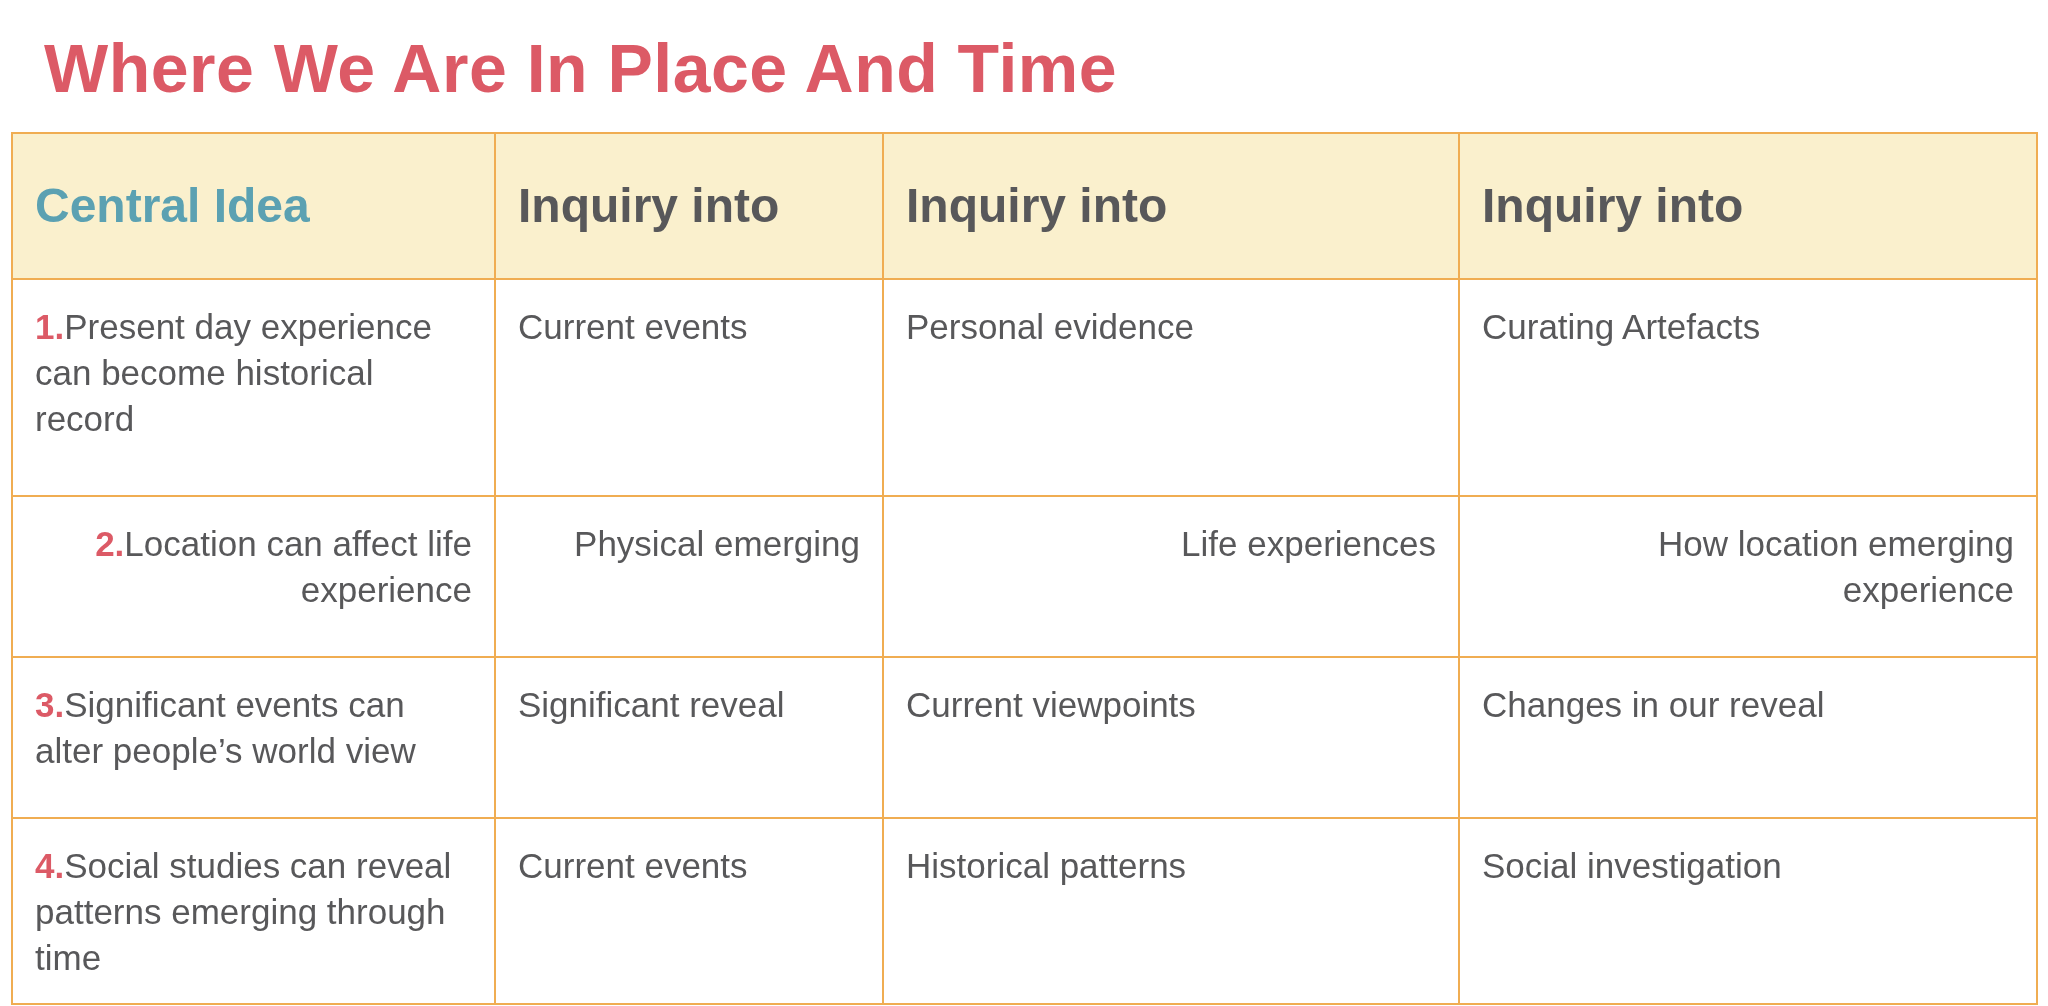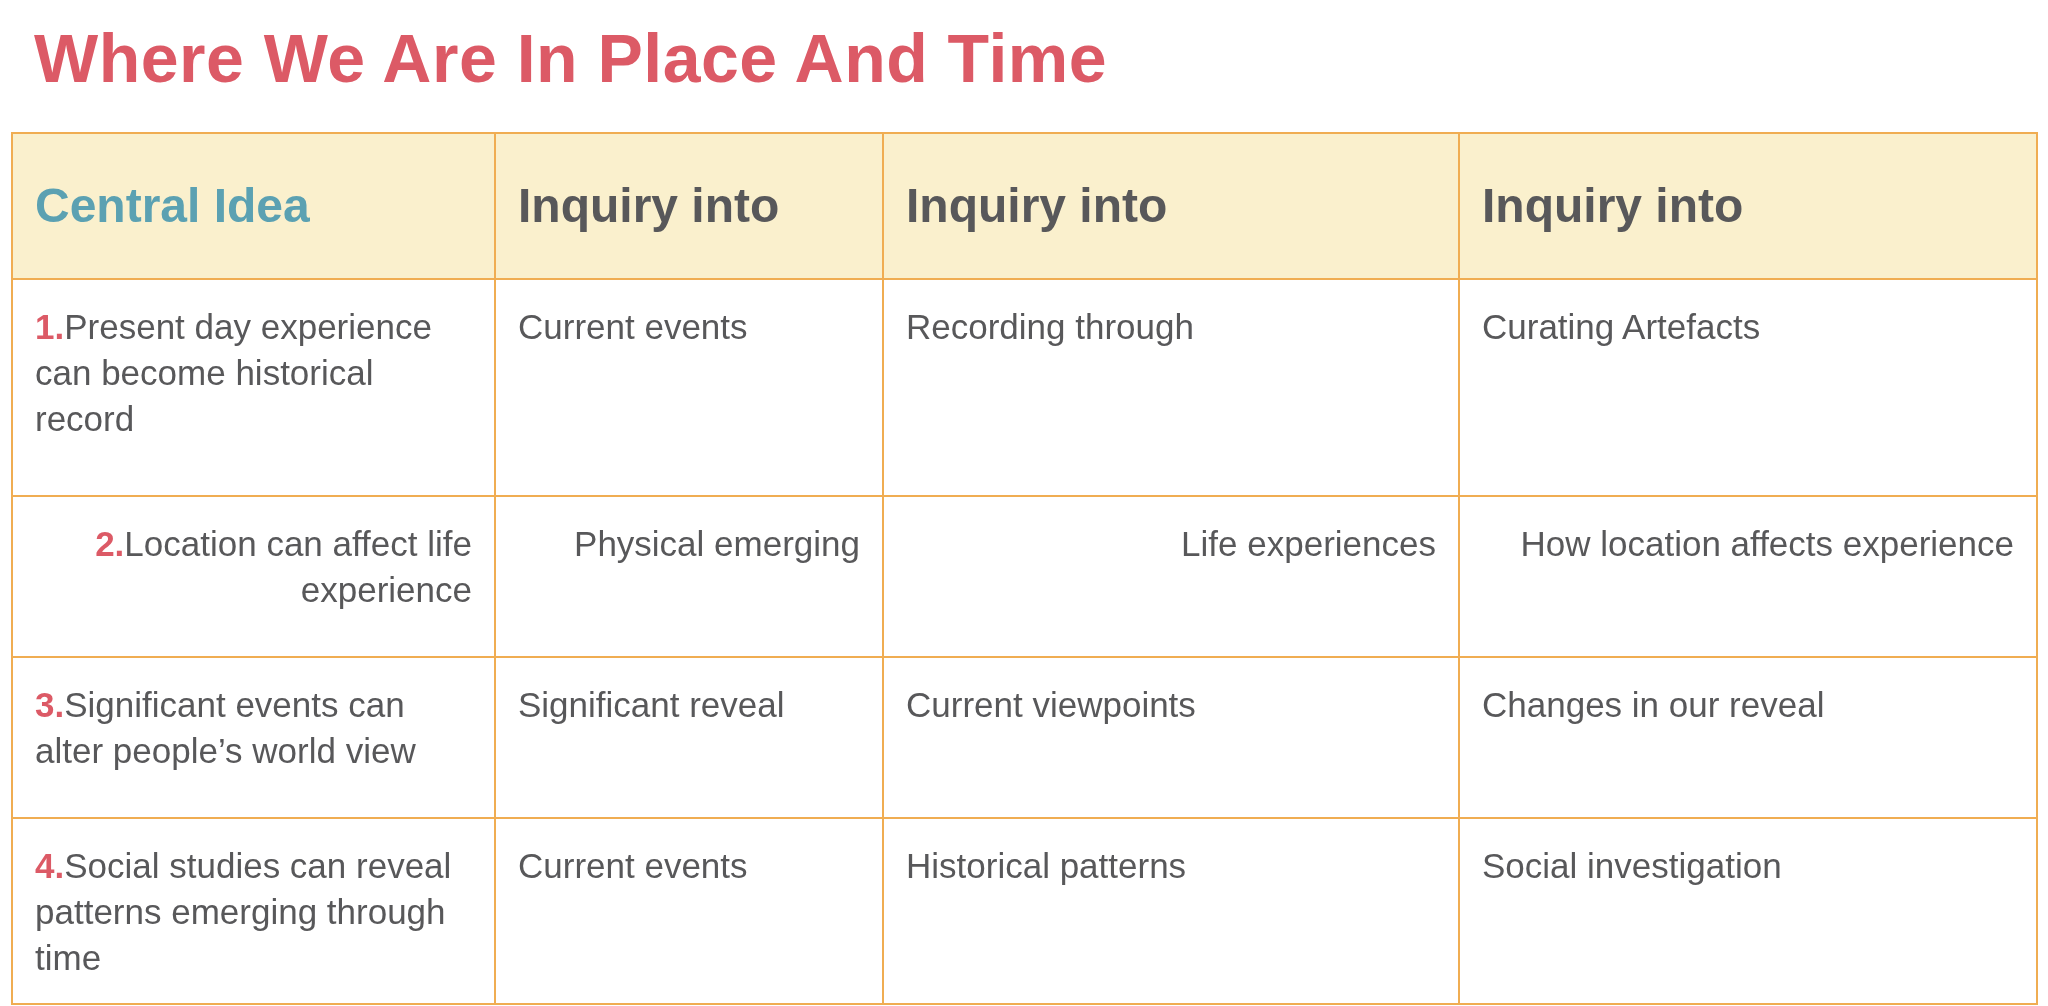--- a/index.html
+++ b/index.html
@@ -1,18 +1,18 @@
 <!DOCTYPE html>
 <html><head>
   <meta charset="utf-8">
   <style>
     html, body { margin: 0; padding: 0; background: #ffffff; }
     body { width: 2048px; height: 1006px; position: relative; overflow: hidden;
       font-family: "Liberation Sans", "DejaVu Sans", sans-serif; }
-    .title { position: absolute; left: 34px; top: 14px; margin: 0;
+    .title { position: absolute; left: 34px; top: 14px; margin: 10px;
       font-size: 68px; font-weight: bold; color: #dc5a66; letter-spacing: 0.5px; line-height: 88px; }
     table { position: absolute; left: 11px; top: 132px; border-collapse: collapse;
       table-layout: fixed; width: 2025px; }
     td, th { border: 2.5px solid #f0ad52; vertical-align: top; padding: 0 22px;
       font-size: 35px; color: #58585a; line-height: 46px; text-align: left; }
     th { background: #faf0cd; height: 144px; vertical-align: middle; font-weight: bold;
       font-size: 48px; color: #58585a; }
     th.central { color: #5ba1b2; }
     td { padding-top: 24px; }
     .num { color: #dc5a66; font-weight: bold; }
@@ -34,28 +34,28 @@
   <tbody>
       <tr>
     <th class="central">Central Idea</th>
     <th>Inquiry into</th>
     <th>Inquiry into</th>
     <th>Inquiry into</th>
   </tr>
   <tr class="r1">
     <td><span class="num">1.</span><span>Present day experience can become historical record</span></td>
     <td>Current events</td>
-    <td>Recording through</td>
+    <td>Personal evidence</td>
     <td>Curating Artefacts</td>
   </tr>
   <tr class="r2">
     <td><span class="num">2.</span><span>Location can affect life experience</span></td>
     <td>Physical emerging</td>
     <td>Life experiences</td>
-    <td>How location affects experience</td>
+    <td>How location emerging experience</td>
   </tr>
   <tr class="r3">
     <td><span class="num">3.</span><span>Significant events can alter people’s world view</span></td>
     <td>Significant reveal</td>
     <td>Current viewpoints</td>
     <td>Changes in our reveal</td>
   </tr>
   <tr class="r4">
     <td><span class="num">4.</span><span>Social studies can reveal patterns emerging through time</span></td>
     <td>Current events</td>

